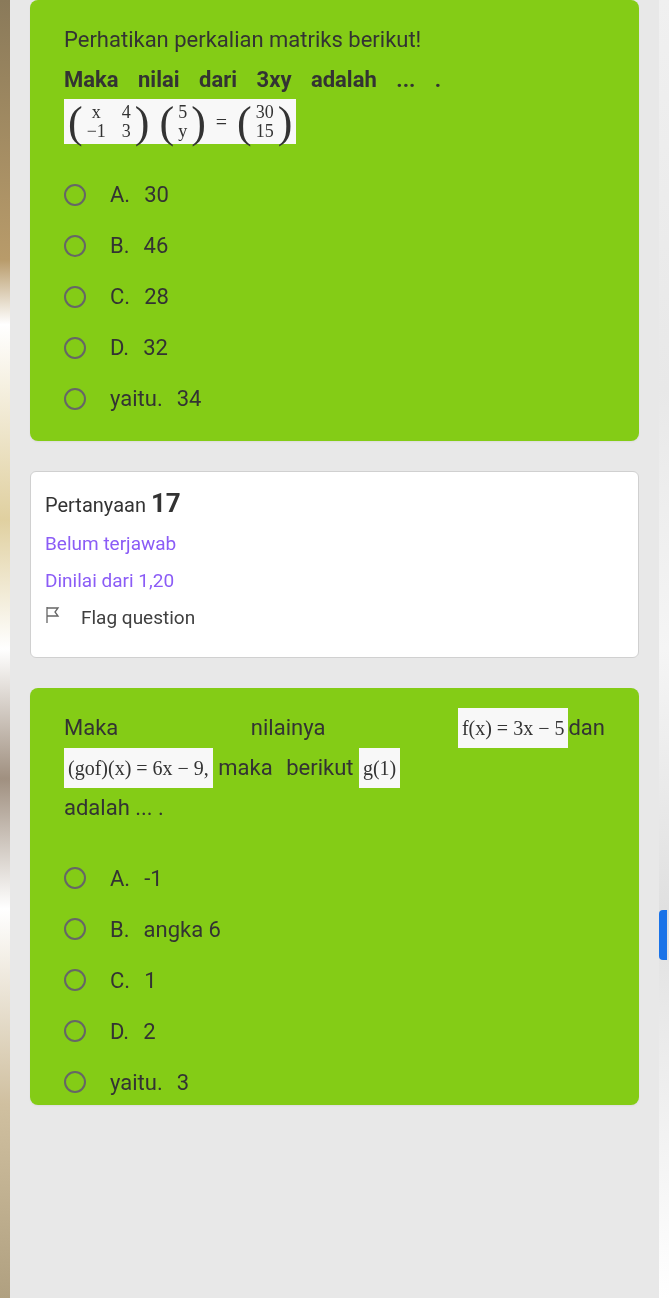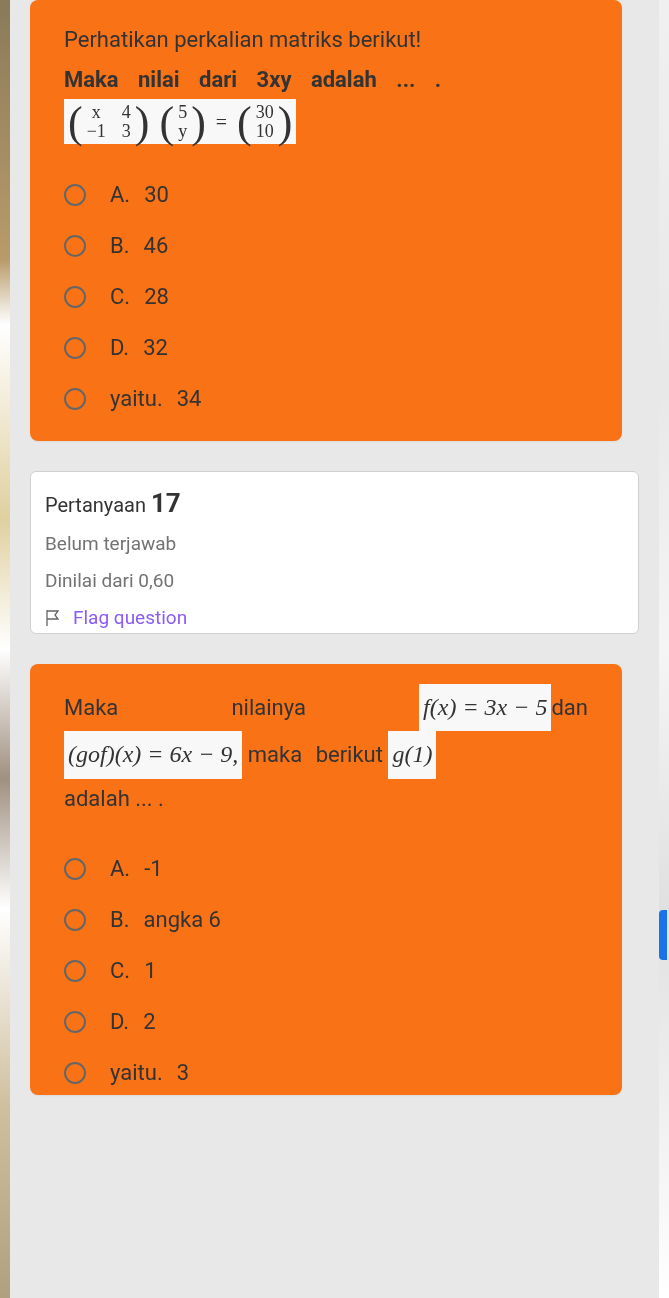--- a/index.html
+++ b/index.html
@@ -30,23 +30,23 @@
   .indicator {
     position: absolute;
     right: 2px;
     top: 910px;
     width: 8px;
     height: 50px;
     background: #1a73e8;
     border-radius: 4px 0 0 4px;
   }
   .card {
-    background: #f97316;
+    background: #84cc16;
     border-radius: 8px;
-    margin: 0 32px 30px 15px;
+    margin: 0 15px 30px 15px;
     padding: 0;
     box-shadow: 0 1px 2px rgba(0,0,0,0.05);
   }
   .q-content {
     padding: 20px 34px 30px 34px;
   }
   .q-text {
     font-size: 22px;
     color: #333;
     line-height: 1.8;
@@ -80,42 +80,41 @@
   }
   .opt-text {
     font-size: 22px;
     color: #333;
   }
   .info-card {
     background: #fff;
     border: 1px solid #d0d0d0;
     border-radius: 6px;
     margin: 0 15px 30px 15px;
-    padding: 16px 14px 4px 14px;
+    padding: 16px 14px 28px 14px;
   }
   .info-title {
     font-size: 20px;
     color: #333;
     margin-bottom: 14px;
   }
   .info-title .num {
     font-size: 26px;
     font-weight: 700;
   }
   .info-line {
     font-size: 19px;
-    color: #737373;
+    color: #8b5cf6;
     margin-bottom: 14px;
   }
   .flag-link {
-    color: #8b5cf6;
+    color: #404040;
     font-size: 19px;
     display: flex;
-    align-items: center;
-    gap: 12px;
+    gap: 20px;
     text-decoration: none;
   }
   .flag-icon {
     width: 16px;
     height: 18px;
     display: inline-block;
   }
   .matrix {
     font-family: "Cambria Math", "Times New Roman", serif;
     font-size: 20px;
@@ -131,22 +130,21 @@
   }
   .mcol {
     display: inline-flex;
     flex-direction: column;
     line-height: 1.1;
     text-align: center;
     font-size: 18px;
   }
   .func {
     font-family: "Cambria Math", "Times New Roman", serif;
-    font-style: italic;
-    font-size: 24px;
+    font-size: 20px;
   }
 </style>
 </head>
 <body>
 <div class="left-stripe"></div>
 <div class="right-stripe"></div>
 <div class="indicator"></div>
 
 <div class="card">
   <div class="q-content">
@@ -170,21 +168,21 @@
           <span class="paren-l">(</span>
           <span class="mcol">
               <span>5</span>
               <span>y</span>
             </span>
           <span class="paren-r">)</span>
           <span style="margin:0 6px;">=</span>
           <span class="paren-l">(</span>
           <span class="mcol">
               <span>30</span>
-              <span>10</span>
+              <span>15</span>
             </span>
           <span class="paren-r">)</span>
         </span>
       </span>
     </div>
     <div class="options">
       <div class="option-row">
         <span class="radio"></span>
         <span class="opt-label">A.</span>
         <span class="opt-text">30</span>
@@ -211,21 +209,21 @@
       </div>
     </div>
   </div>
 </div>
 
 <div class="info-card">
   <div class="info-title">
     <span>Pertanyaan </span><span class="num">17</span>
   </div>
   <div class="info-line">Belum terjawab</div>
-  <div class="info-line">Dinilai dari 0,60</div>
+  <div class="info-line">Dinilai dari 1,20</div>
   <a class="flag-link">
     <span class="flag-icon">
       <svg viewBox="0 0 16 18" width="16" height="18">
           <path d="M2 1 L2 17 M2 2 L13 2 L10 6 L13 10 L2 10" fill="none" stroke="#666" stroke-width="1.3"></path>
         </svg>
     </span>
     <span>Flag question</span>
   </a>
 </div>
 

